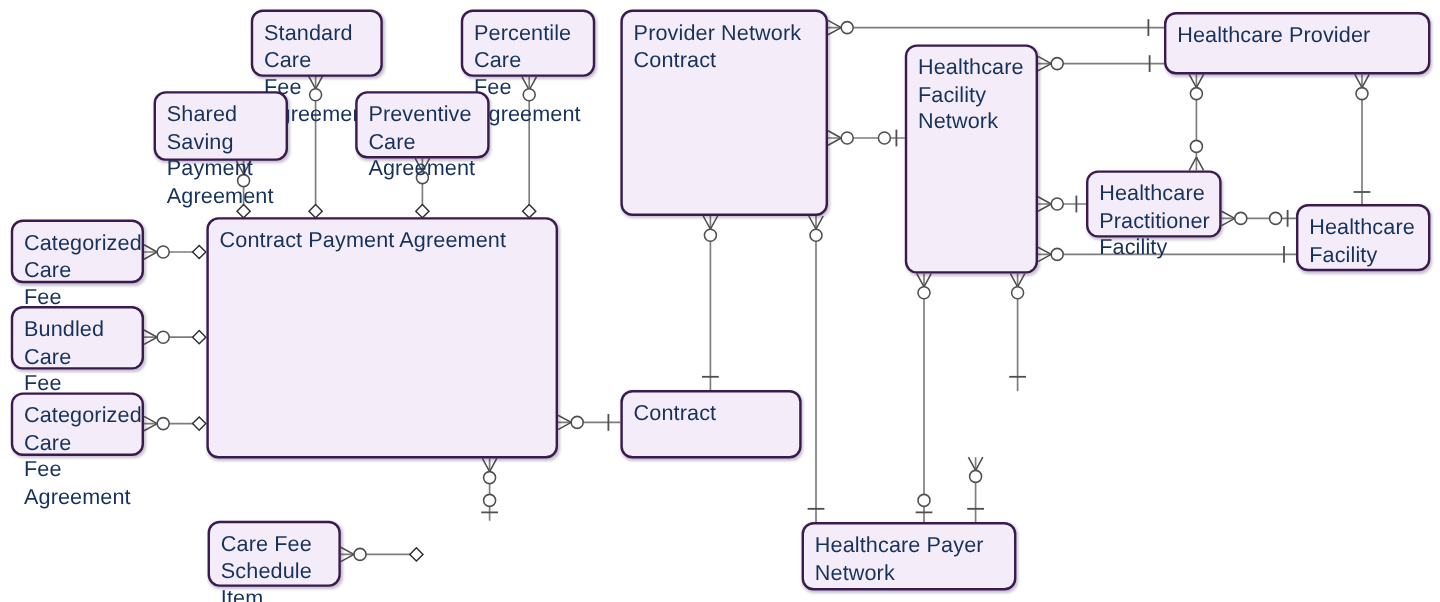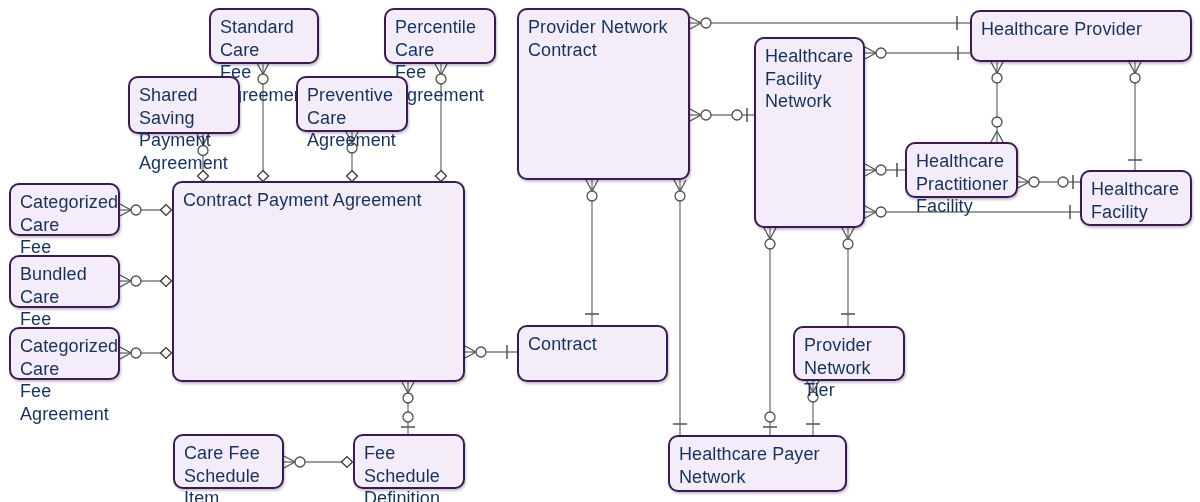--- a/index.html
+++ b/index.html
@@ -264,29 +264,21 @@
       <span class="lbl">Bundled Care
 Fee Agreement</span>
     </div>
   <div class="entity" style="left:9px;top:327px;width:111px;height:53px;">
       <span class="lbl">Categorized Care
 Fee Agreement</span>
     </div>
   <div class="entity" style="left:517px;top:325px;width:151px;height:57px;">
       <span class="lbl">Contract</span>
     </div>
-  <div class="entity" style="left:793px;top:326px;width:112px;height:55px;">
-      <span class="lbl">Provider
-Network Tier</span>
-    </div>
   <div class="entity" style="left:173px;top:434px;width:111px;height:55px;">
       <span class="lbl">Care Fee
 Schedule Item</span>
     </div>
-  <div class="entity" style="left:353px;top:434px;width:112px;height:55px;">
-      <span class="lbl">Fee Schedule
-Definition</span>
-    </div>
   <div class="entity" style="left:668px;top:435px;width:179px;height:57px;">
       <span class="lbl">Healthcare Payer Network</span>
     </div>
 
 </div>
 
 </body></html>

